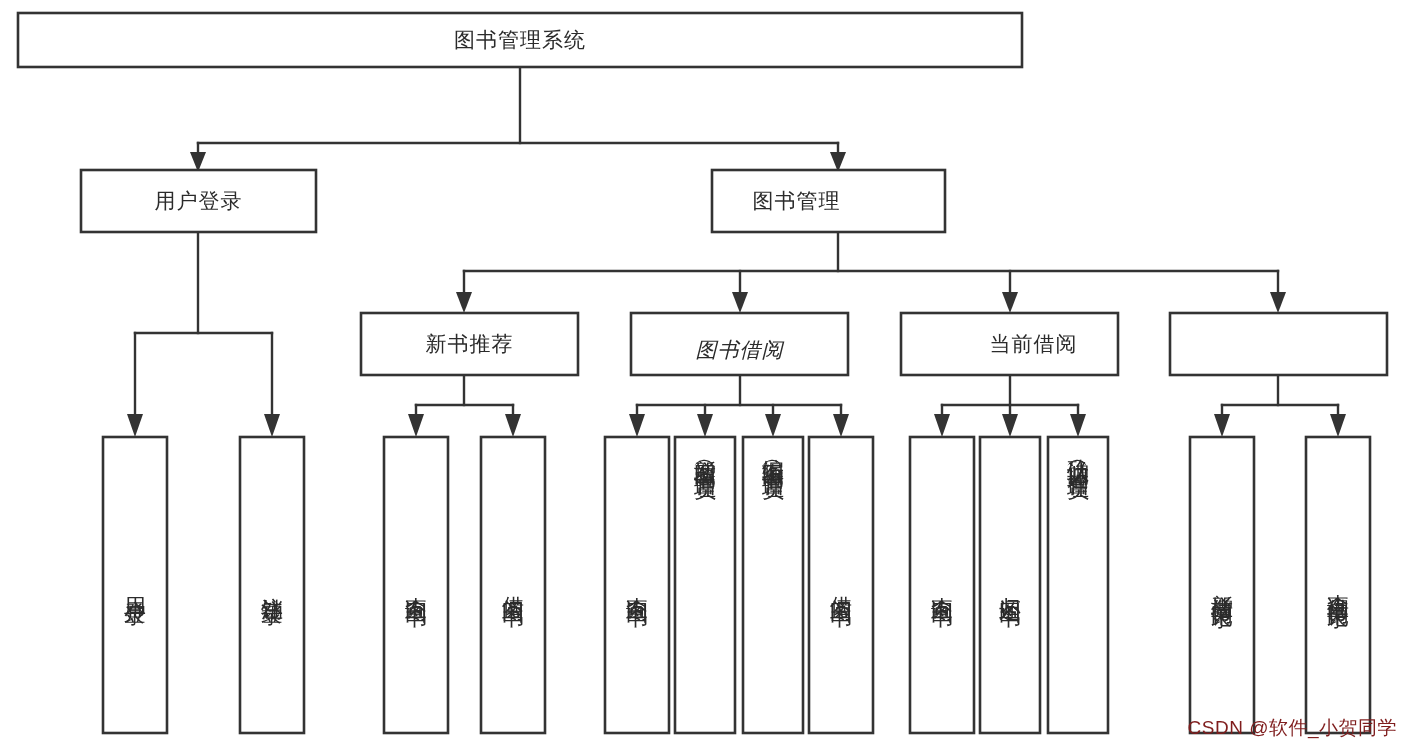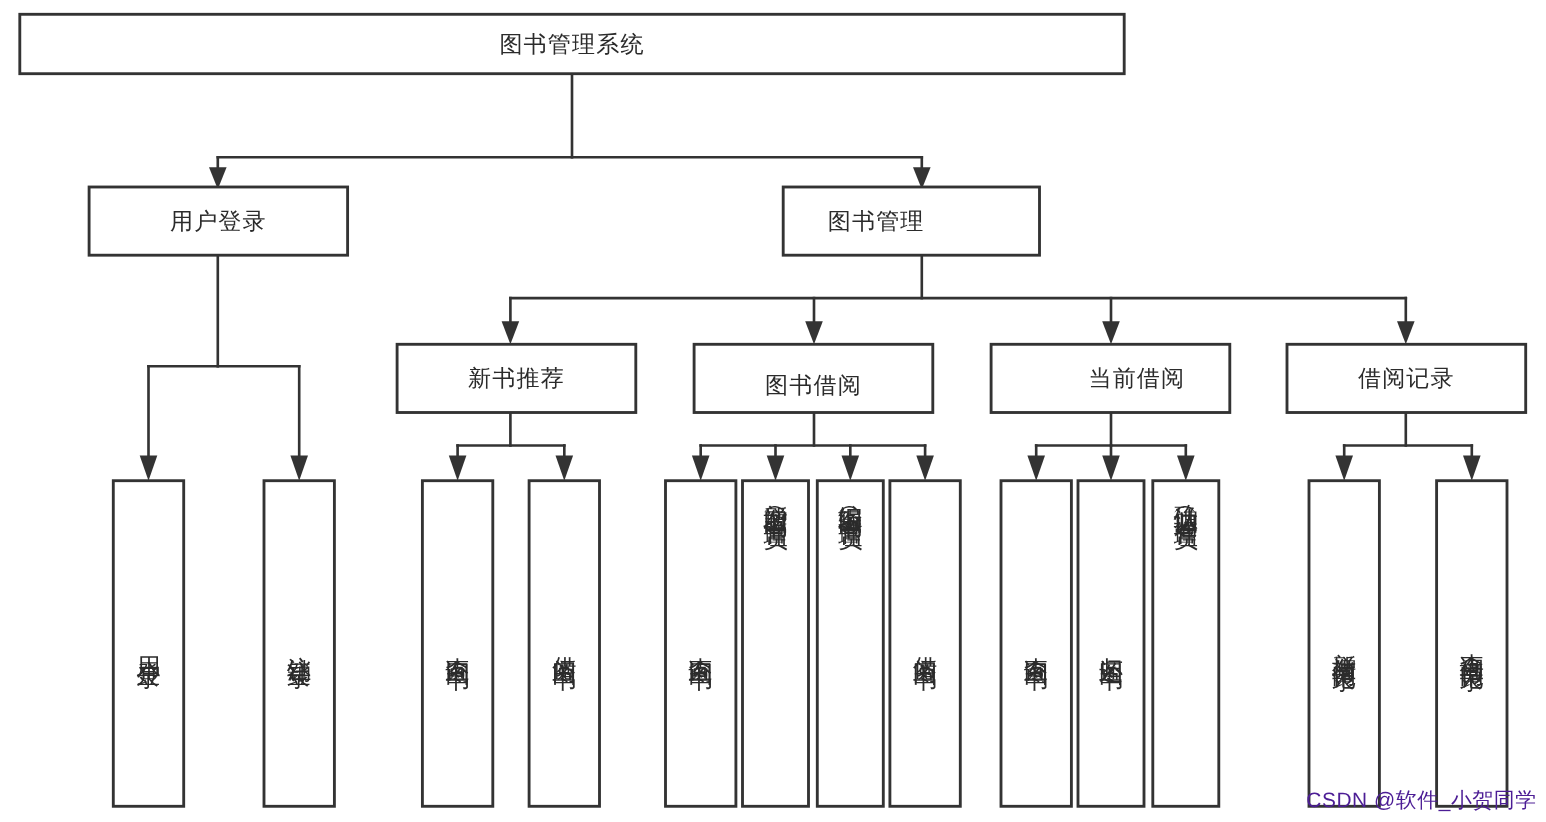--- a/index.html
+++ b/index.html
@@ -71,21 +71,21 @@
     color: #2b2b2b;
     letter-spacing: 1px;
     white-space: nowrap;
   }
   #watermark {
     position: absolute;
     right: 8px;
     bottom: 6px;
     font-family: "Liberation Sans", "DejaVu Sans", sans-serif;
     font-size: 19px;
-    color: #4c1d95;
+    color: #7f1d1d;
     letter-spacing: 0.5px;
     white-space: nowrap;
     user-select: none;
     padding-left: 24px;
   }
 </style>
 </head>
 <body>
 
 <div id="diagram-root">
@@ -192,29 +192,26 @@
   <div class="hlabel-wrap" style="left:81px; top:170px; width:235px; height:62px;">
     <span class="hlabel-text">用户登录</span>
   </div>
   <div class="hlabel-wrap" style="left:680px; top:170px; width:233px; height:62px;">
     <span class="hlabel-text">图书管理</span>
   </div>
 
   <div class="hlabel-wrap" style="left:361px; top:313px; width:217px; height:62px;">
     <span class="hlabel-text">新书推荐</span>
   </div>
-  <div class="hlabel-wrap" style="left:631px; top:313px; width:217px; height:74px;">
+  <div class="hlabel-wrap" style="left:631px; top:313px; width:217px; height:74px;font-style:italic;">
     <span class="hlabel-text">图书借阅</span>
   </div>
   <div class="hlabel-wrap" style="left:925px; top:313px; width:217px; height:62px;">
     <span class="hlabel-text">当前借阅</span>
   </div>
-  <div class="hlabel-wrap" style="left:1170px; top:313px; width:217px; height:62px;">
-    <span class="hlabel-text">借阅记录</span>
-  </div>
 
   <div class="vlabel-wrap" style="left:103px; top:437px; width:64px; height:296px;">
     <span class="vlabel-text">用户登录</span>
   </div>
   <div class="vlabel-wrap" style="left:240px; top:437px; width:64px; height:296px;">
     <span class="vlabel-text">注销登录</span>
   </div>
 
   <div class="vlabel-wrap" style="left:384px; top:437px; width:64px; height:296px;">
     <span class="vlabel-text">查询图书</span>

